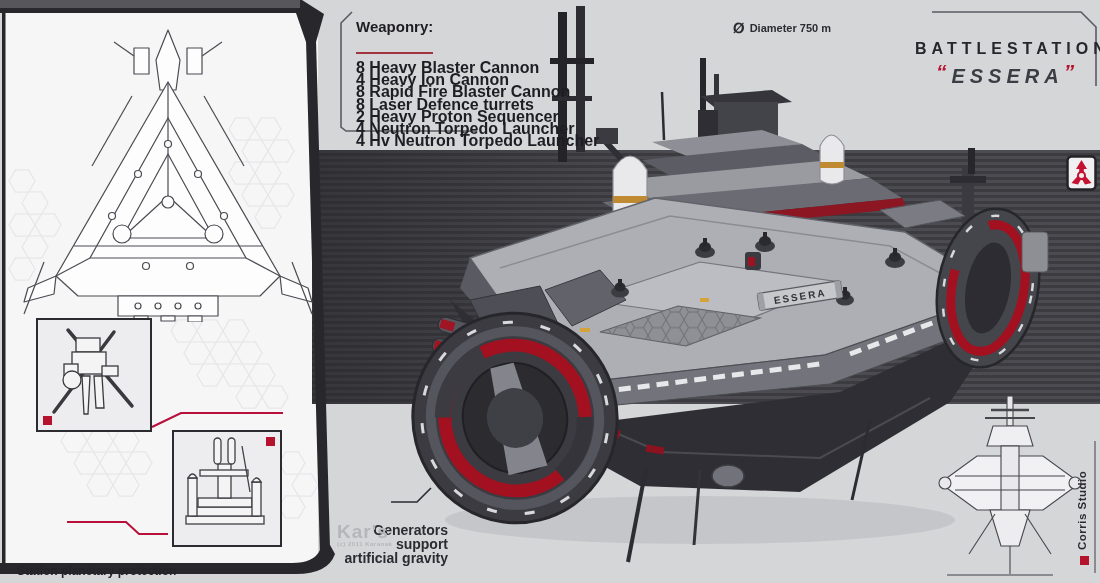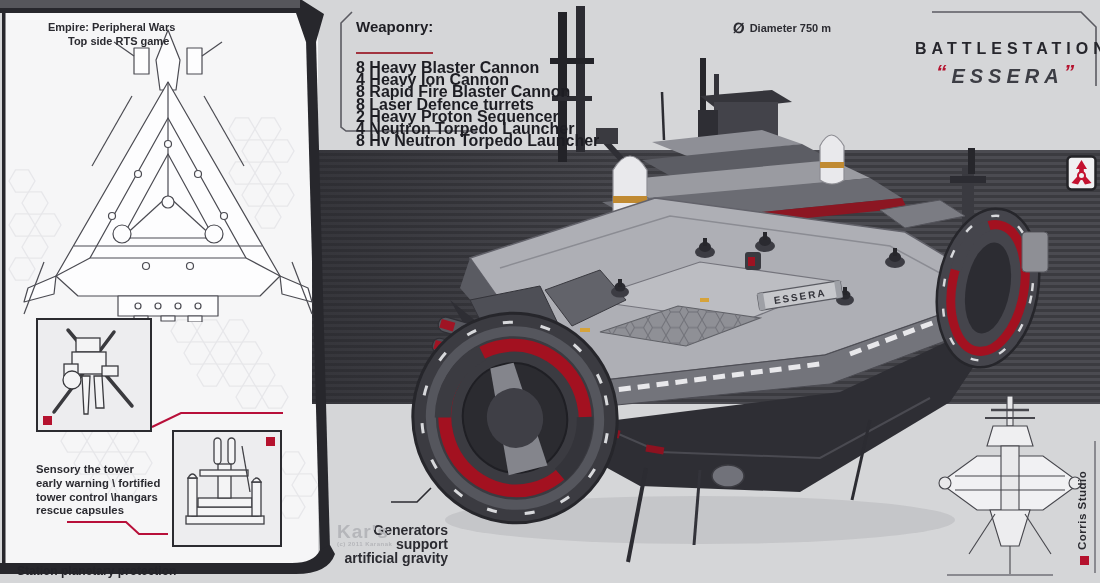--- a/index.html
+++ b/index.html
@@ -385,55 +385,45 @@
         <circle cx="140" cy="95" r="6" fill="#e9e9eb"></circle>
       <polygon points="55,122 95,122 84,158 66,158" fill="#ededef"></polygon>
       <line x1="60" y1="126" x2="34" y2="166"></line>
         <line x1="90" y1="126" x2="116" y2="166"></line>
       <line x1="75" y1="158" x2="75" y2="186"></line>
     </g>
   </svg>
   <div class="abs rule-v"></div>
   <div class="abs rule-h"></div>
 
-  <div class="abs small-note" id="empire-note">
-    <span>Empire: Peripheral Wars</span>
-    <span class="l2">Top side RTS game</span>
-  </div>
 
   <div class="abs small-note" id="diameter-note">
     <span class="sym">Ø</span>
     <span>Diameter 750 m</span>
   </div>
 
   <div class="abs" id="weaponry">
     <span class="wtitle">Weaponry:</span>
     <div class="witem">8 Heavy Blaster Cannon</div>
     <div class="witem">4 Heavy Ion Cannon</div>
     <div class="witem">8 Rapid Fire Blaster Cannon</div>
     <div class="witem">8 Laser Defence turrets</div>
     <div class="witem">2 Heavy Proton Sequencer</div>
     <div class="witem">4 Neutron Torpedo Launcher</div>
-    <div class="witem">8 Hv Neutron Torpedo Launcher</div>
+    <div class="witem">4 Hv Neutron Torpedo Launcher</div>
   </div>
 
   <div class="abs" id="title-block">
     <div id="title-line">BATTLESTATION</div>
     <div id="ship-name-line">
       <span class="q">“</span><span>ESSERA</span><span class="q">”</span>
     </div>
   </div>
 
 
-  <div class="abs annot" id="annot-sensory">
-    <div>Sensory the tower</div>
-    <div>early warning \ fortified</div>
-    <div>tower control \hangars</div>
-    <div>rescue capsules</div>
-  </div>
 
   <div class="abs annot" id="annot-generators">
     <div>Generators support</div>
     <div>artificial gravity</div>
   </div>
 
   <div class="abs" id="station-protection">Station planetary protection</div>
 
   <div class="abs" id="artist-sig">
     <span class="big">Kar's</span>

